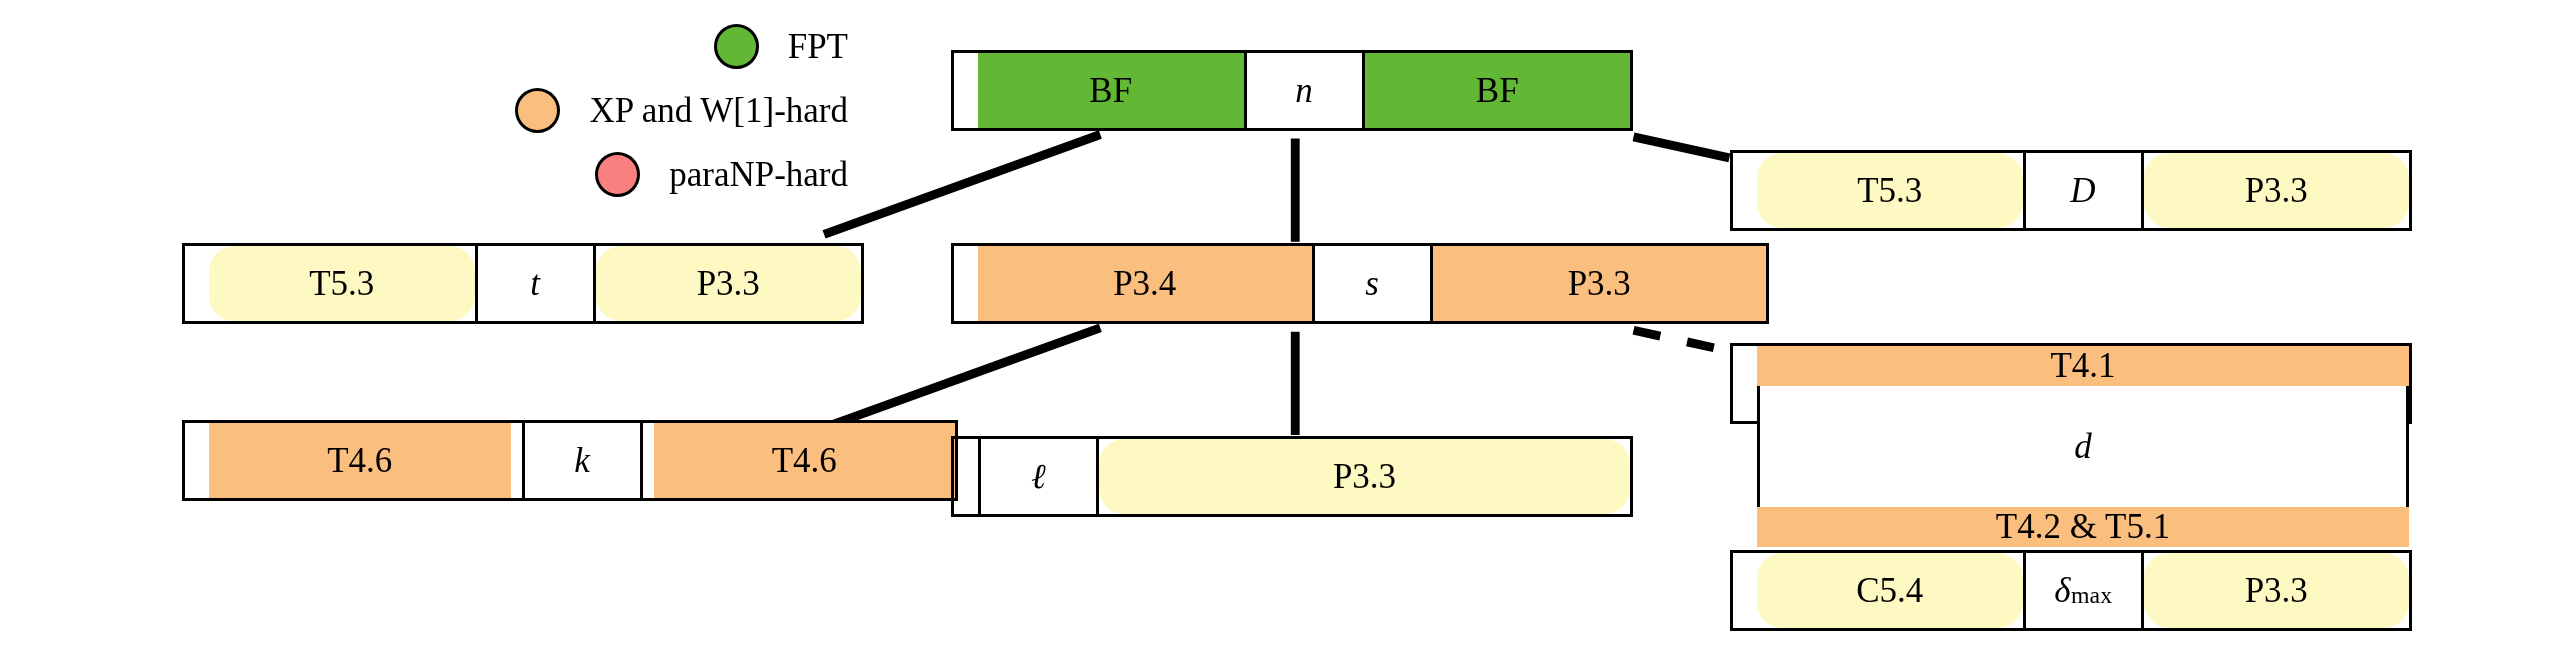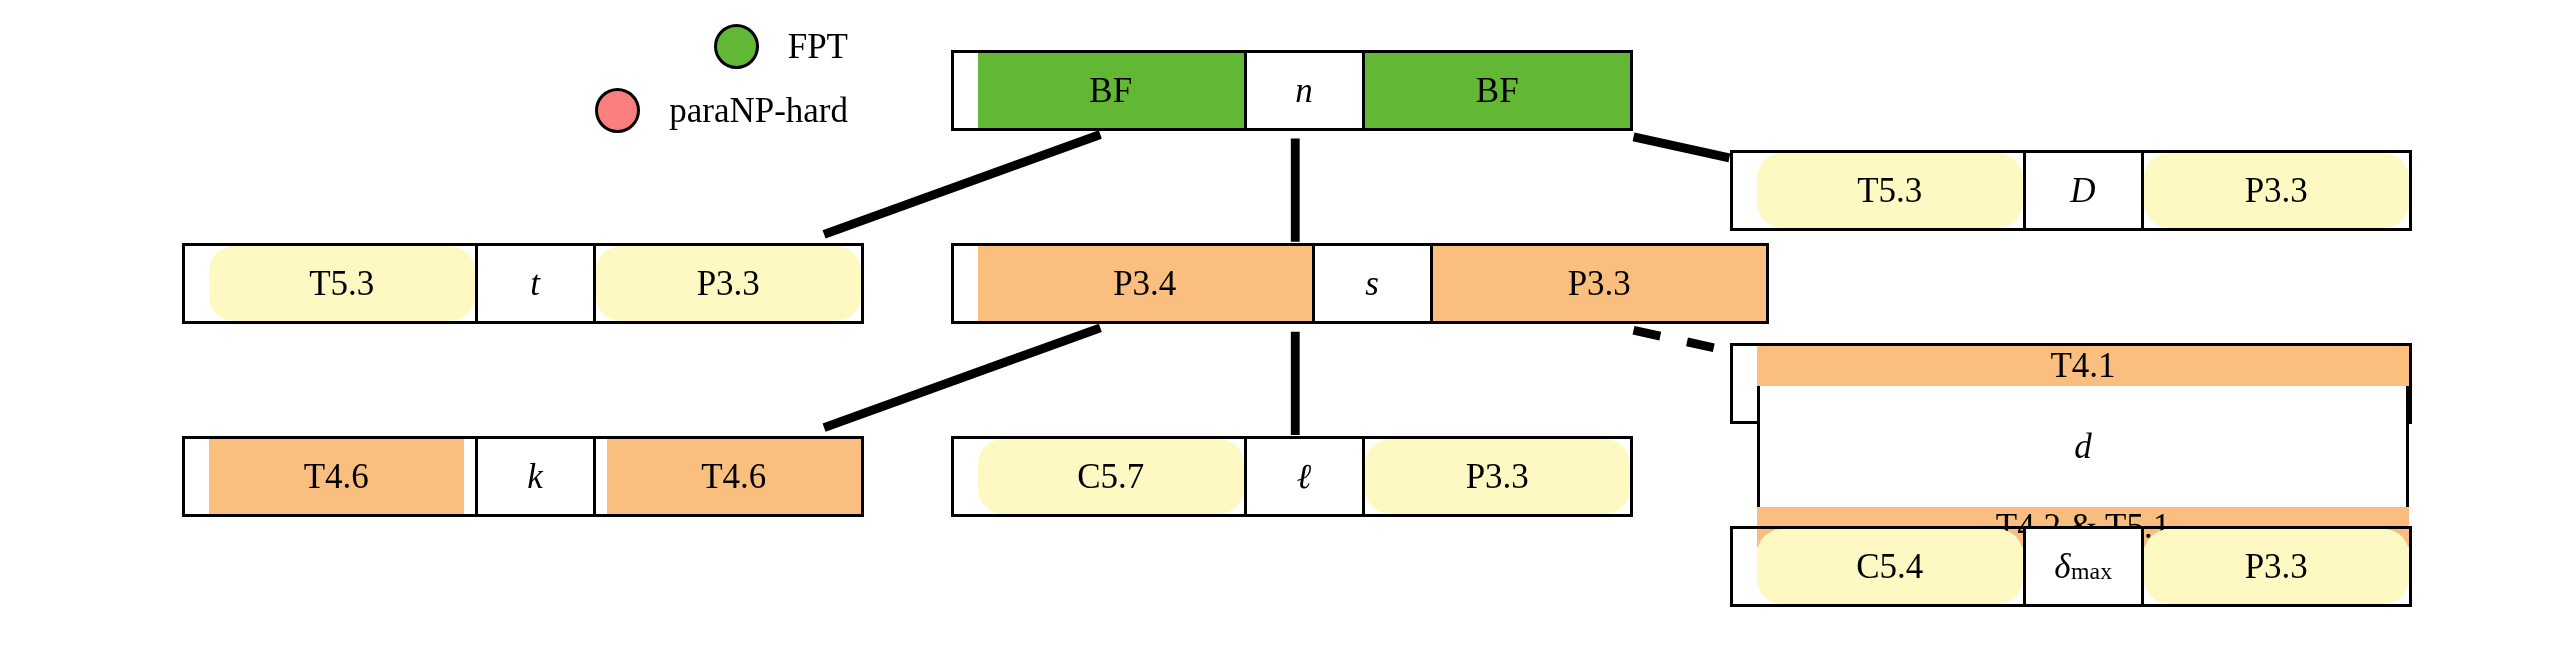--- a/index.html
+++ b/index.html
@@ -119,20 +119,24 @@
 
     <line x1="2546" y1="530" x2="2546" y2="650" stroke="#000000" stroke-width="11"></line>
   </svg>
 
   <div id="legend">
     <div class="legend-row">
       <span class="legend-dot" style="background: rgb(98, 183, 52);"></span>
       <span class="legend-label">FPT</span>
     </div>
     <div class="legend-row">
+      <span class="legend-dot" style="background: rgb(250, 190, 127);"></span>
+      <span class="legend-label">XP and W[1]-hard</span>
+    </div>
+    <div class="legend-row">
       <span class="legend-dot" style="background: rgb(250, 128, 128);"></span>
       <span class="legend-label">paraNP-hard</span>
     </div>
   </div>
 
   <div class="box" style="left:951px; top:50px; width:682px;">
     <span class="cell side fill-green">BF</span>
     <span class="cell mid">n</span>
     <span class="cell side fill-green">BF</span>
   </div>
@@ -154,33 +158,32 @@
     <span class="cell mid">s</span>
     <span class="cell side fill-orange">P3.3</span>
   </div>
 
   <div class="box" style="left:1730px; top:343px; width:682px;flex-direction:column;">
     <span class="cell side fill-orange">T4.1</span>
     <span class="cell mid">d</span>
     <span class="cell side fill-orange">T4.2 &amp; T5.1</span>
   </div>
 
-  <div class="box" style="left:182px; top:436px; width:682px;gap:11px;">
+  <div class="box" style="left:182px; top:420px; width:776px;gap:11px;">
     <span class="cell side fill-orange">T4.6</span>
     <span class="cell mid">k</span>
     <span class="cell side fill-orange">T4.6</span>
   </div>
 
   <div class="box" style="left:951px; top:436px; width:682px;">
-    <span class="cell side fill-red">C5.7</span>
     <span class="cell mid">ℓ</span>
     <span class="cell side fill-red">P3.3</span>
   </div>
 
-  <div class="box" style="left:1730px; top:526px; width:682px;">
+  <div class="box" style="left:1730px; top:550px; width:682px;">
     <span class="cell side fill-red">C5.4</span>
     <span class="cell mid">
         <span>δ</span>
         <span class="sub">max</span>
       </span>
     <span class="cell side fill-red">P3.3</span>
   </div>
 
 </div>
 

